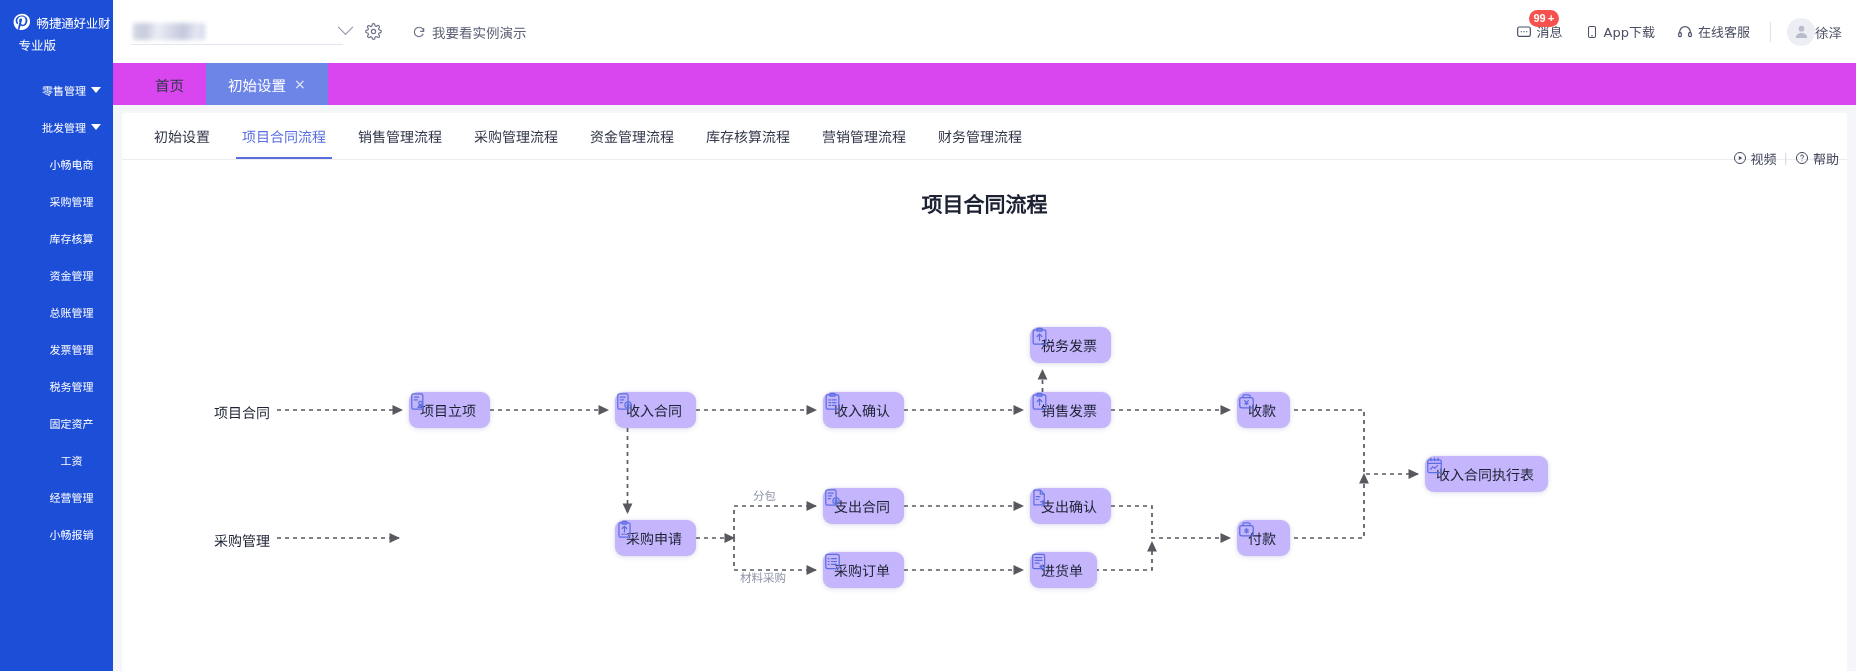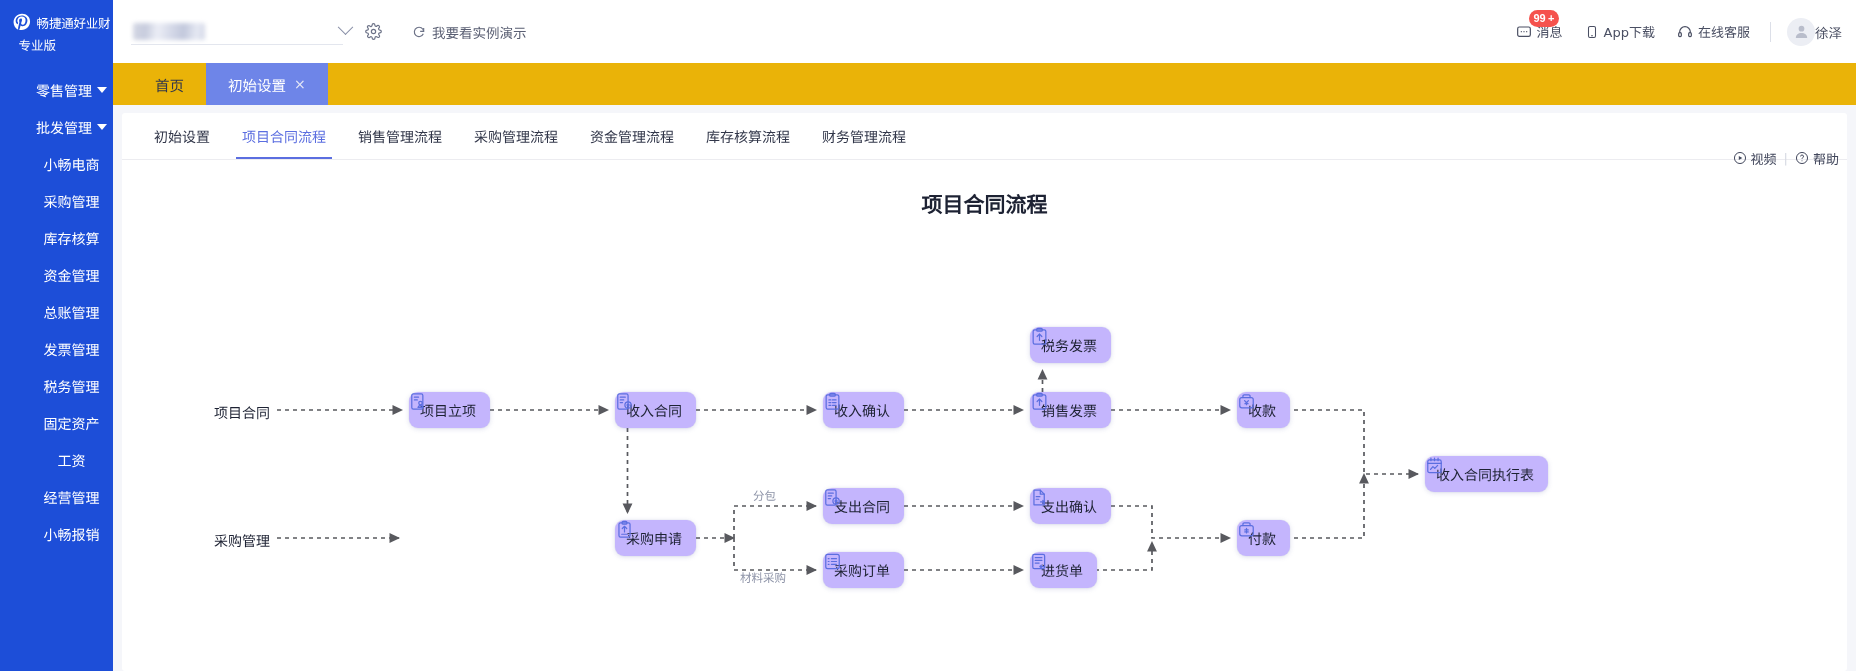--- a/index.html
+++ b/index.html
@@ -28,21 +28,21 @@
   .brand-logo { width: 22px; height: 22px; flex: 0 0 22px; }
   .brand-name {
     color:#ffffff; font-size:12.5px; letter-spacing:-0.2px; white-space:nowrap;
     font-family:"DejaVu Sans","Liberation Sans",sans-serif;
   }
   .brand-sub { color:#ffffff; font-size:12.5px; margin-left:8px; margin-top:1px; }
 
   .menu { display:flex; flex-direction:column; padding-top: 8px; }
   .menu-item {
     height: 37px; display:flex; align-items:center; justify-content:center;
-    gap: 5px; color:#ffffff; font-size:14px; cursor:pointer; user-select:none;
+    gap: 5px; color:#ffffff; font-size:11px; cursor:pointer; user-select:none;
     font-family:"DejaVu Sans","Liberation Sans",sans-serif;
     padding-left:30px;
   }
   .caret-down { width:0;height:0;border-left:5px solid transparent;border-right:5px solid transparent;border-top:6px solid #ffffff;display:inline-block;}
 
   
   .right { flex: 1; display:flex; flex-direction:column; min-width:0; background:#f5f6fa; }
 
   
   .topbar {
@@ -82,21 +82,21 @@
   }
   .tr-divider { width:1px; height:20px; background:#dcdfe8; margin-left:20px; }
   .avatar {
     width:28px;height:28px;border-radius:50%;background:#eceef4;margin-left:16px;
     display:flex;align-items:center;justify-content:center;
   }
   .uname { margin-left:0; color:#4a4f63; font-size:13.5px; font-family:"DejaVu Sans","Liberation Sans",sans-serif;}
 
   
   .tabstrip {
-    height: 42px; background:#eab308; display:flex; align-items:stretch;
+    height: 42px; background:#d946ef; display:flex; align-items:stretch;
     padding-left: 20px; flex:0 0 42px;
   }
   .tab {
     display:flex; align-items:center; justify-content:center; gap:6px;
     padding: 0 22px; font-size:14.5px; color:#32374a; cursor:pointer;
     font-family:"DejaVu Sans","Liberation Sans",sans-serif;
   }
   .tab.active { background:#6e85e8; color:#ffffff; }
   .tab-close { font-size:14px; color:#e6e9f7; margin-left:2px; }
 
@@ -288,20 +288,21 @@
     <section class="content">
 
       <nav class="subnav">
         <div style="display:flex;align-items:center;" id="subnav-items">
             <div class="subnav-item">初始设置</div>
             <div class="subnav-item active">项目合同流程</div>
             <div class="subnav-item">销售管理流程</div>
             <div class="subnav-item">采购管理流程</div>
             <div class="subnav-item">资金管理流程</div>
             <div class="subnav-item">库存核算流程</div>
+            <div class="subnav-item">营销管理流程</div>
             <div class="subnav-item">财务管理流程</div>
           </div>
         <div class="subnav-right">
           <span class="snr-item">
             <svg width="14" height="14" viewBox="0 0 24 24" fill="none" stroke="#42475c" stroke-width="1.7">
               <circle cx="12" cy="12" r="9.5"></circle>
                 <path d="M10 8.5l6 3.5-6 3.5z" fill="#42475c" stroke="none"></path>
             </svg>
             <span>视频</span>
           </span>

